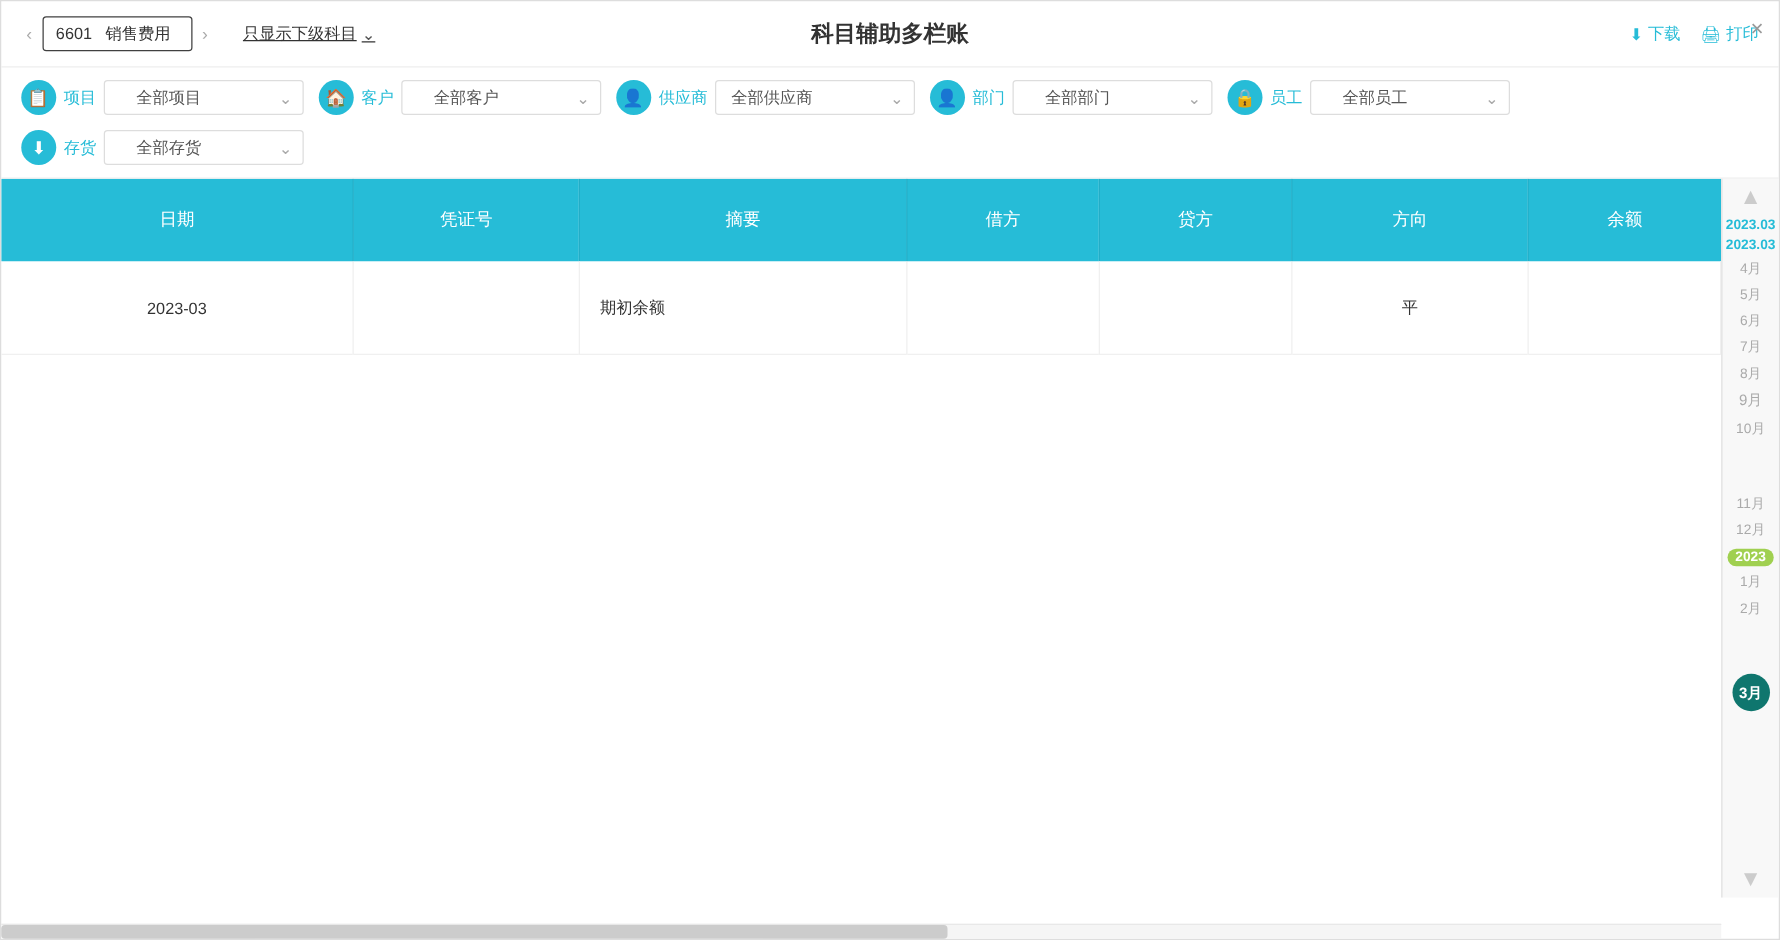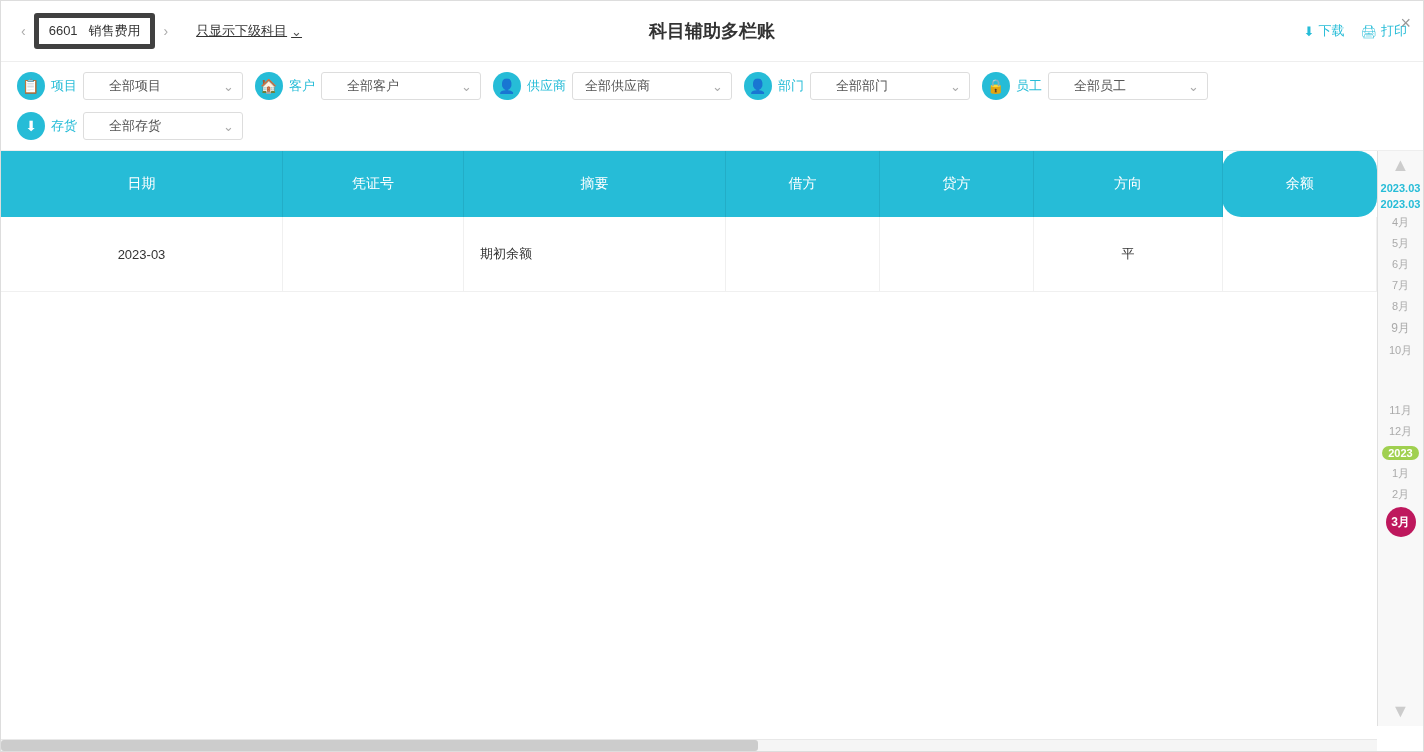--- a/index.html
+++ b/index.html
@@ -4,41 +4,41 @@
   <style>
     * { box-sizing: border-box; margin: 0; padding: 0; }
     body { font-family: 'Microsoft YaHei', Arial, sans-serif; font-size: 13px; background: #fff; overflow: hidden; }
     
     .window { width: 1424px; height: 752px; background: #fff; position: relative; border: 1px solid #ddd; }
     
     
     .header { display: flex; align-items: center; padding: 12px 16px; border-bottom: 1px solid #eee; gap: 16px; position: relative; }
     .account-nav { display: flex; align-items: center; gap: 4px; }
     .nav-arrow { color: #aaa; cursor: pointer; font-size: 14px; padding: 2px 4px; }
-    .account-code { border: 5px solid #404040; padding: 4px 10px; border-radius: 3px; color: #333; min-width: 120px; text-align: left; }
+    .account-code { border: 1px solid #404040; padding: 4px 10px; border-radius: 3px; color: #333; min-width: 120px; text-align: left; }
     .show-sub { display: flex; align-items: center; gap: 4px; color: #333; text-decoration: underline; cursor: pointer; margin-left: 8px; }
     .show-sub-arrow { color: #555; }
     .page-title { position: absolute; left: 50%; transform: translateX(-50%); font-size: 18px; font-weight: bold; color: #333; }
     .header-actions { margin-left: auto; display: flex; align-items: center; gap: 16px; }
     .header-btn { display: flex; align-items: center; gap: 4px; color: #26bcd7; cursor: pointer; font-size: 13px; }
     .close-btn { position: absolute; right: 12px; top: 12px; color: #999; cursor: pointer; font-size: 18px; }
 
     
     .filters { display: flex; flex-wrap: wrap; align-items: center; padding: 10px 16px; gap: 12px; border-bottom: 1px solid #eee; }
     .filter-group { display: flex; align-items: center; gap: 6px; }
     .filter-icon { width: 28px; height: 28px; border-radius: 50%; display: flex; align-items: center; justify-content: center; font-size: 14px; }
     .filter-icon.teal { background: #26bcd7; color: #fff; }
     .filter-label { color: #26bcd7; font-size: 13px; }
     .filter-select { display: flex; align-items: center; border: 1px solid #ddd; border-radius: 3px; padding: 4px 8px; min-width: 160px; cursor: pointer; background: #fff; gap: 4px; justify-content: space-between; text-align: right; }
     .filter-select span { color: #555; flex: 1; }
     .filter-select .arrow { color: #aaa; }
     .data-table { width: 100%; border-collapse: collapse; }
     .data-table thead tr { background: #26bcd7; }
     .data-table thead th { color: #fff; padding: 24px 12px; text-align: center; font-weight: normal; font-size: 14px; border-right: 1px solid #22adc7; }
-    .data-table thead th:last-child { border-right: none; border-radius: 19px; }
+    .data-table thead th:last-child { border-right: none; }
     .data-table tbody tr { border-bottom: 1px solid #f0f0f0; }
     .data-table tbody td { padding: 28px; text-align: center; color: #333; font-size: 13px; border-right: 1px solid #f0f0f0; }
     .data-table tbody td:first-child { text-align: center; }
     .data-table tbody td.summary { text-align: left; padding-left: 16px; }
 
     
     .timeline { position: absolute; right: 0; top: 0; width: 46px; height: 100%; background: #f8f8f8; border-left: 1px solid #e0e0e0; display: flex; flex-direction: column; align-items: center; overflow: hidden; }
     .timeline-item { width: 100%; display: flex; align-items: center; justify-content: center; padding: 4px 0; font-size: 11px; color: #aaa; cursor: pointer; position: relative; }
     .timeline-arrow { color: #aaa; cursor: pointer; padding: 4px; font-size: 16px; }
     .timeline-date { width: 100%; text-align: center; padding: 3px 0; font-size: 11px; color: #26bcd7; font-weight: bold; cursor: pointer; }
@@ -180,21 +180,21 @@
       <div class="timeline-item" style="color:#aaa; font-size:11px; padding:3px 0;">12月</div>
 
       <div style="padding:3px 0;">
         <span style="background:#a0d050; color:#fff; border-radius:10px; padding:1px 6px; font-size:11px; font-weight:bold;">2023</span>
       </div>
 
       <div class="timeline-item" style="color:#aaa; font-size:11px; padding:3px 0;">1月</div>
       <div class="timeline-item" style="color:#aaa; font-size:11px; padding:3px 0;">2月</div>
 
       <div style="padding:2px 0;">
-        <div style="background:#be185d; color:#fff; border-radius:50%; width:30px; height:30px; display:flex; align-items:center; justify-content:center; font-size:12px; font-weight:bold; cursor:pointer;">3月</div>
+        <div style="background:#0f766e; color:#fff; border-radius:50%; width:30px; height:30px; display:flex; align-items:center; justify-content:center; font-size:12px; font-weight:bold; cursor:pointer;margin-top:40px;">3月</div>
       </div>
 
       <div class="timeline-arrow" style="color:#ccc; font-size:18px; padding:4px; margin-top:auto;">▼</div>
     </div>
   </div>
 
   <div style="height:12px; background:#f5f5f5; border-top:1px solid #e8e8e8; position:absolute; bottom:0; left:0; right:46px;">
     <div style="height:100%; width:55%; background:#ccc; border-radius:3px;"></div>
   </div>
 

